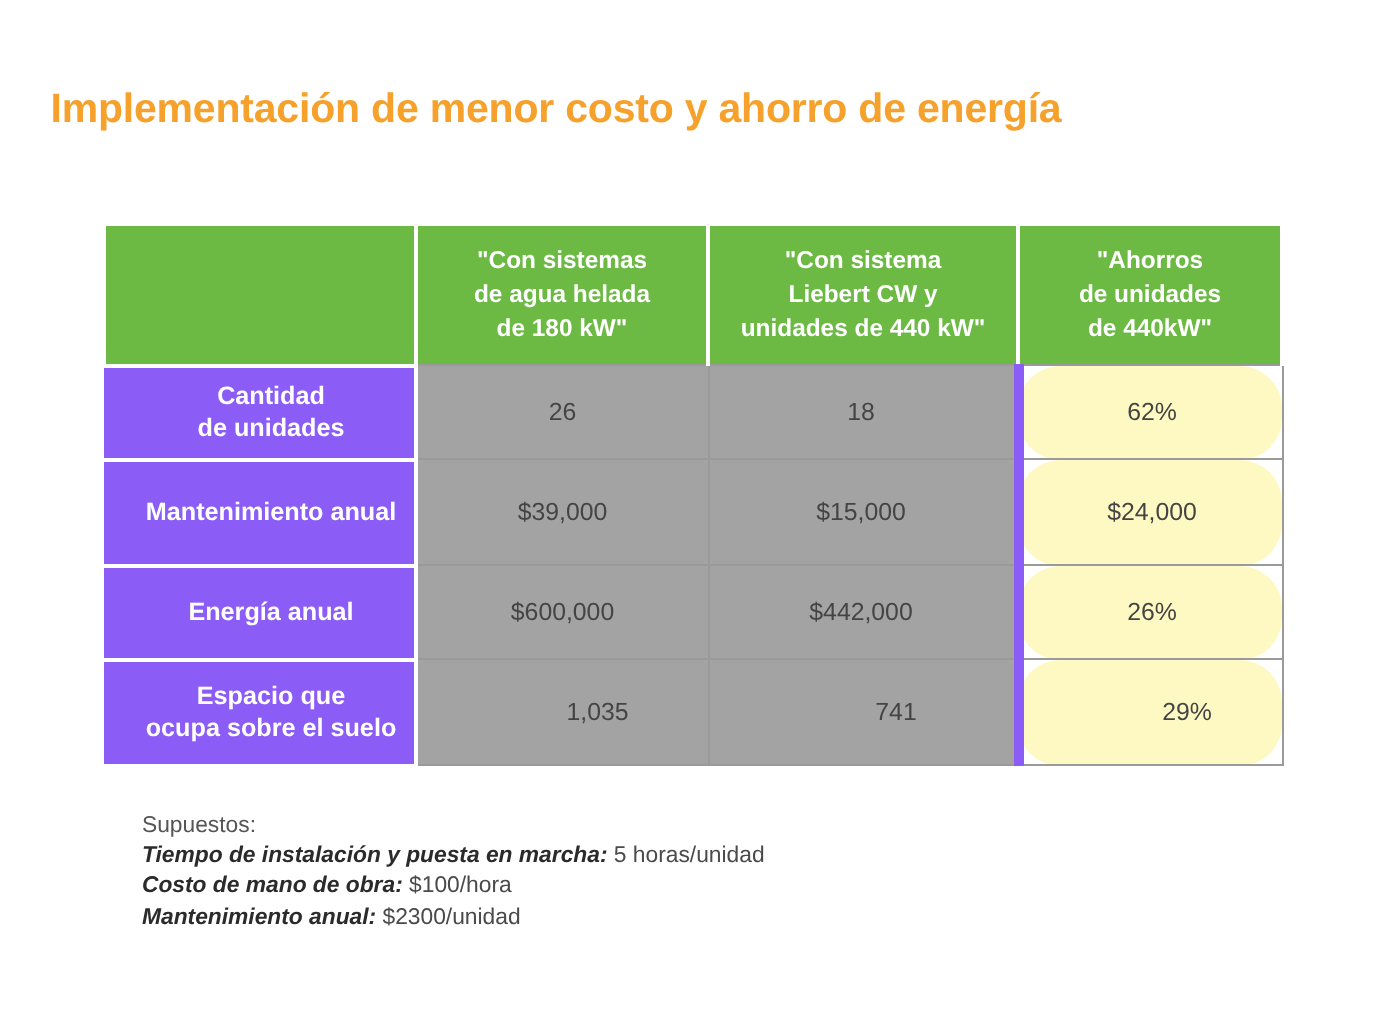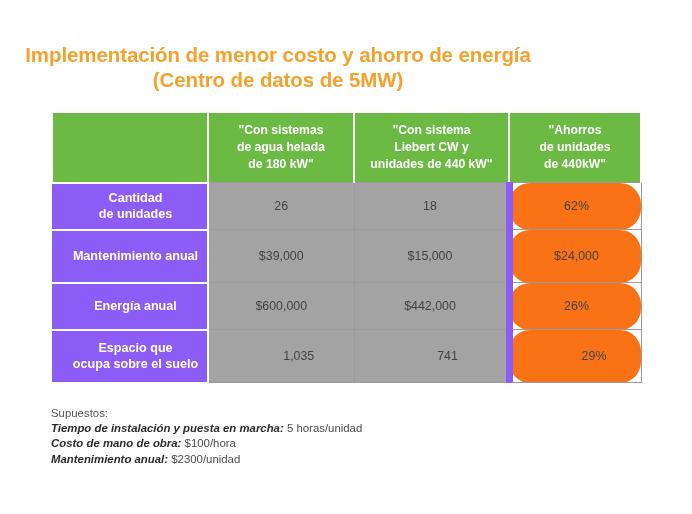--- a/index.html
+++ b/index.html
@@ -84,22 +84,22 @@
   tbody td {
     background: #a3a3a3;
     color: #444444;
     font-size: 12.4px;
     text-align: center;
     vertical-align: middle;
     border: 1px solid #9a9a9a;
     padding: 6px 4px;
   }
   tbody td.savings {
-    background: #f97316;
-    border-left: 7px solid #8b5cf6;
+    background: #fef9c3;
+    border-left: 5px solid #8b5cf6;
     border-right: 1px solid #9a9a9a;
     border-radius: 21px;
   }
   tbody tr td:first-of-type { border-left: 1px solid #9a9a9a; }
 
   tbody tr.r0 td { height: 34px; }
   tbody tr.r1 td { height: 34px; }
   tbody tr.r2 td { height: 40px; }
   tbody tr.r3 td { height: 34px; }
   tbody tr.r4 td { height: 40px; padding-left: 39px; }
@@ -110,36 +110,35 @@
     left: 51px;
     top: 406px;
     color: #3b3b3b;
     font-size: 11.4px;
     line-height: 15.2px;
   }
   .notes .note-head {
     font-weight: normal;
     color: #555555;
   }
-  .notes .note-line { white-space: nowrap; }
+  .notes .note-line { white-space: nowrap; margin-left: 20px; }
   .notes .note-label {
     font-weight: bold;
     color: #2b2b2b;
     font-style: italic;
   }
   .notes .note-value {
     color: #4a4a4a;
   }
 </style>
 </head>
 <body>
 
 <div class="title-block">
   <span class="title-line">Implementación de menor costo y ahorro de energía</span>
-  <span class="title-line">(Centro de datos de 5MW)</span>
 </div>
 
 <div class="table-wrap">
   <table class="cost-table">
     <colgroup>
       <col class="c0">
         <col class="c1">
         <col class="c2">
         <col class="c3">
     </colgroup>

